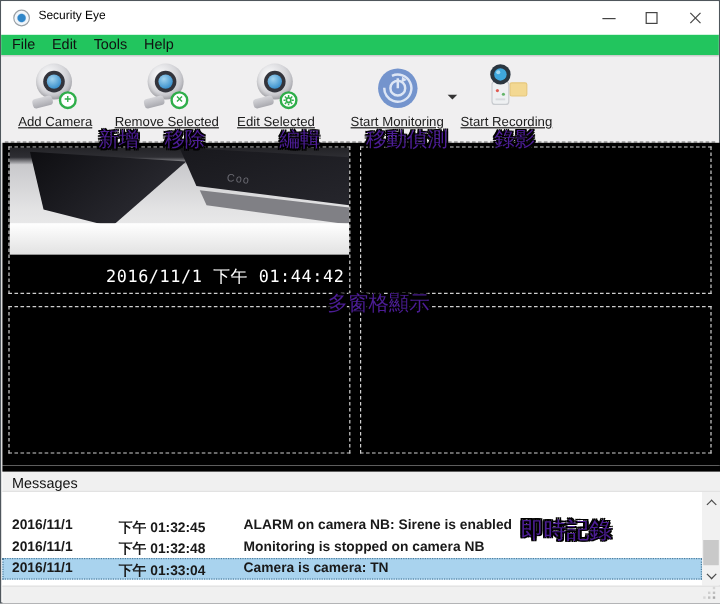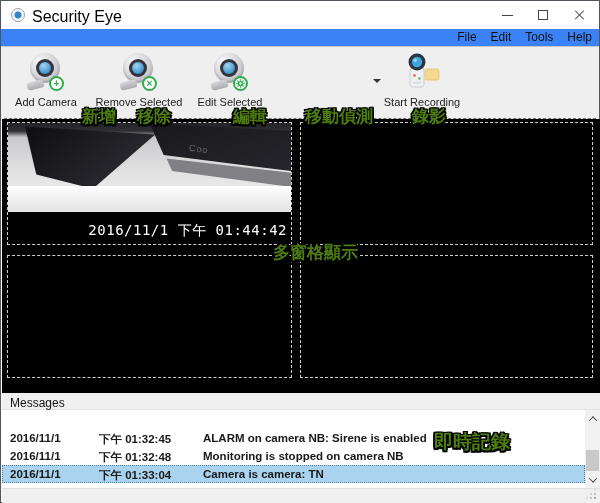--- a/index.html
+++ b/index.html
@@ -8,43 +8,43 @@
     font-family:"Liberation Sans", sans-serif;
     position:relative; background:#fff; overflow:hidden;
   }
   .window { position:absolute; inset:0; border:1px solid #4f565c; background:#fff; }
 
   
   .titlebar { position:absolute; left:0; top:0; right:0; height:28px; background:#ffffff; }
   .app-icon { position:absolute; left:10px; top:7px; width:14px; height:14px; border-radius:50%;
     border:1px solid #9aa0a6;
     background:radial-gradient(circle at 50% 50%, #2f86c9 0 3px, #eef4fa 4px, #ffffff 100%); }
-  .title-text { position:absolute; left:31px; top:7px; font-size:16px; color:#000; }
+  .title-text { position:absolute; left:31px; top:7px; font-size:10px; color:#000; }
   .win-btn { position:absolute; top:0; width:32px; height:28px; display:flex; align-items:center; justify-content:center; }
   .btn-min { left:490px; } .btn-max { left:526px; } .btn-close { left:562px; }
   .glyph-min { width:11px; height:1px; background:#444; }
   .glyph-max { width:10px; height:10px; border:1px solid #444; }
   .glyph-close { position:relative; width:12px; height:12px; }
   .glyph-close::before, .glyph-close::after { content:""; position:absolute; left:5.5px; top:0; width:1px; height:12px; background:#444; }
   .glyph-close::before { transform:rotate(45deg); } .glyph-close::after { transform:rotate(-45deg); }
 
   
-  .menubar { position:absolute; left:0; top:28px; right:0; height:17px; background:#3b82f6;
-    display:flex; align-items:center; padding-left:2px; font-size:12px; color:#111;justify-content:flex-end; }
+  .menubar { position:absolute; left:0; top:28px; right:0; height:17px; background:#22c55e;
+    display:flex; align-items:center; padding-left:2px; font-size:12px; color:#111; }
   .menu-item { padding:0 7px; line-height:17px; }
 
   
   .toolbar { position:absolute; left:0; top:45px; right:0; height:73px; background:#f0eff0; border-top:1px solid #c6c6c6; }
   .tb-btn { position:absolute; top:6px; display:flex; flex-direction:column; align-items:center; }
   .tb-1 { left:8px;  width:74px; }
   .tb-2 { left:93px; width:90px; }
   .tb-3 { left:189px; width:80px; }
   .tb-4 { left:288px; width:84px; }
   .tb-5 { left:379px; width:84px; }
-  .tb-label { font-size:11px; color:#1c1c1c; margin-top:3px; white-space:nowrap; }
+  .tb-label { font-size:11px; color:#1c1c1c; margin-top:3px; white-space:nowrap;text-decoration:underline; }
   .tb-caret { position:absolute; left:372px; top:32px; width:0; height:0;
     border-left:4px solid transparent; border-right:4px solid transparent; border-top:4px solid #333; }
 
   
   .cam-ico { position:relative; width:40px; height:40px; }
   .cam-sphere { position:absolute; left:4px; top:0; width:30px; height:30px; border-radius:50%;
     background:radial-gradient(circle at 35% 32%, #fbfbfc 0%, #d7d7db 48%, #a8a8b0 100%);
     box-shadow:inset 0 -2px 3px rgba(0,0,0,.18); }
   .cam-ring { position:absolute; left:10px; top:6px; width:18px; height:18px; border-radius:50%; background:#33343c; }
   .cam-lens { position:absolute; left:13px; top:9px; width:12px; height:12px; border-radius:50%;
@@ -76,21 +76,21 @@
   .photo-text { position:absolute; left:64%; top:24%; font-size:9px; color:#6a6a72;
     transform:rotate(7deg); letter-spacing:1px; }
   .timestamp { position:absolute; right:4px; bottom:4px; color:#fff;
     font-family:"DejaVu Sans Mono", monospace; font-weight:normal; font-size:14px;
     letter-spacing:0.5px; text-shadow:1px 1px 0 #000; white-space:nowrap; }
 
   
   .guide-line { position:absolute; left:3px; right:3px; top:117px; border-top:1px dashed #6d6d6d; z-index:40; }
 
   
-  .anno { position:absolute; z-index:60; color:#4d7c0f; font-weight:bold; font-size:17px; white-space:nowrap;
+  .anno { position:absolute; z-index:60; color:#4c1d95; font-weight:normal; font-size:17px; white-space:nowrap;
     text-shadow:-1.5px -1.5px 0 #000, 1.5px -1.5px 0 #000, -1.5px 1.5px 0 #000, 1.5px 1.5px 0 #000,
                 -1.5px 0 0 #000, 1.5px 0 0 #000, 0 -1.5px 0 #000, 0 1.5px 0 #000;padding-left:20px; }
   .anno-1 { left:61px;  top:104px; }
   .anno-2 { left:116px; top:104px; }
   .anno-3 { left:212px; top:104px; }
   .anno-4 { left:284px; top:104px; }
   .anno-5 { left:391px; top:104px; }
   .anno-grid { left:252px; top:240px; }
   .anno-log  { left:413px; top:428px; font-size:19px; }
 
@@ -191,20 +191,32 @@
                 <line x1="7.1" y1="7.1" x2="8.4" y2="8.4"></line>
               <line x1="8.4" y1="1.6" x2="7.1" y2="2.9"></line>
                 <line x1="2.9" y1="7.1" x2="1.6" y2="8.4"></line>
             </g>
           </svg>
         </div>
       </div>
       <div class="tb-label">Edit Selected</div>
     </div>
 
+    <div class="tb-btn tb-4">
+      <div style="height:40px; display:flex; align-items:center;">
+        <svg width="37" height="37" viewBox="0 0 36 36">
+          <circle cx="18" cy="18" r="16" fill="#7494cd"></circle>
+          <circle cx="18" cy="18" r="11" fill="none" stroke="#dde6f5" stroke-width="2" stroke-dasharray="48 12" transform="rotate(-70 18 18)"></circle>
+          <circle cx="18" cy="18" r="6" fill="none" stroke="#dde6f5" stroke-width="2"></circle>
+          <line x1="18" y1="10" x2="18" y2="18" stroke="#dde6f5" stroke-width="2"></line>
+          <polygon points="21.5,8.6 25.2,11.3 20.9,13.3" fill="#dde6f5"></polygon>
+        </svg>
+      </div>
+      <div class="tb-label">Start Monitoring</div>
+    </div>
 
     <div class="tb-caret"></div>
 
     <div class="tb-btn tb-5">
       <div style="height:40px;">
         <svg width="42" height="40" viewBox="0 0 42 40">
           <rect x="24" y="16" width="14" height="11" rx="1.5" fill="#f3d892" stroke="#e6c87e" stroke-width="1"></rect>
           <rect x="9" y="15" width="14" height="19" rx="2.5" fill="#eef0f2" stroke="#c9ccd0" stroke-width="1"></rect>
           <circle cx="16" cy="9" r="8.5" fill="#2b3640"></circle>
           <circle cx="16" cy="9" r="5.2" fill="#3fa7dd"></circle>

